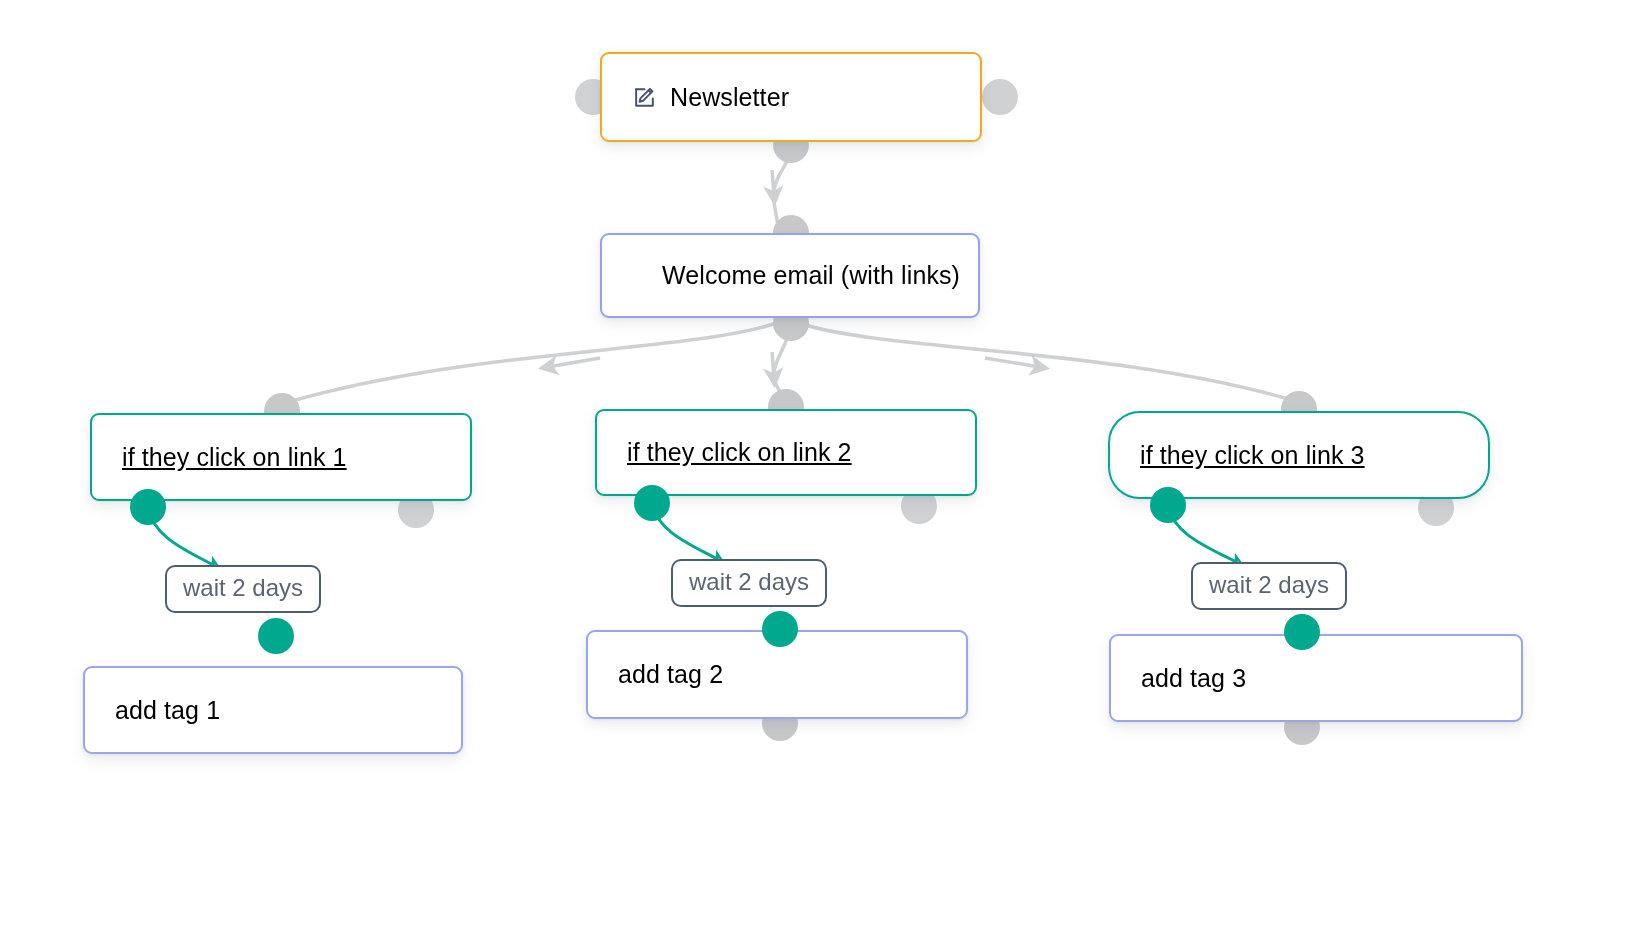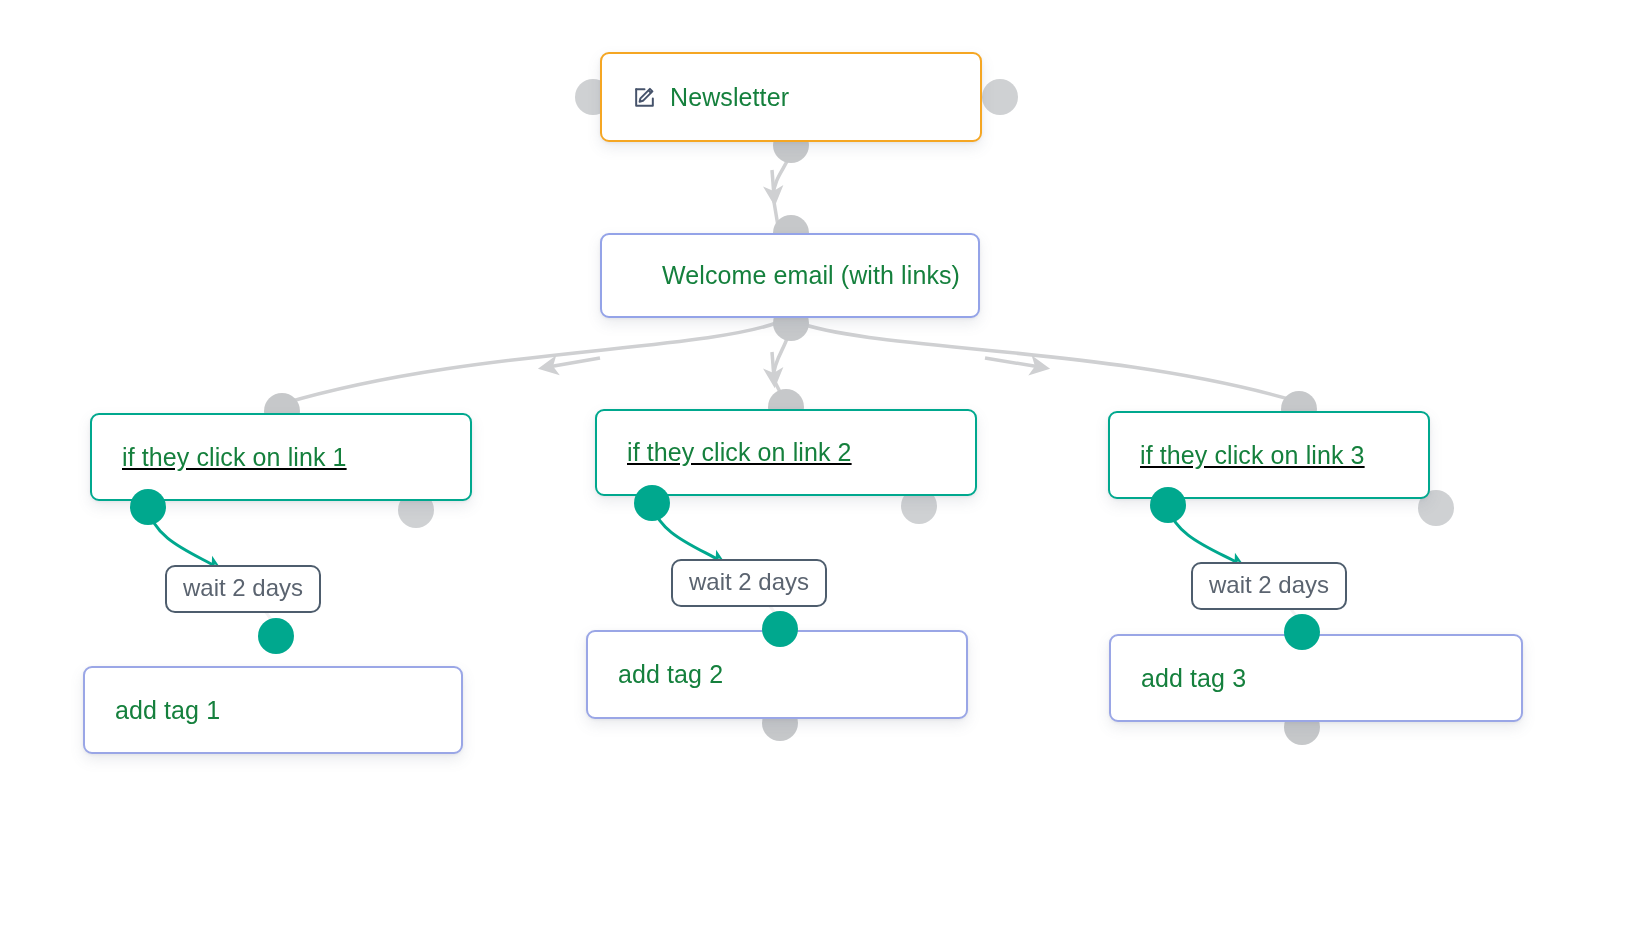--- a/index.html
+++ b/index.html
@@ -38,21 +38,21 @@
     border-radius: 9px;
     border: 2px solid #cbd2dd;
     display: flex;
     align-items: center;
     box-shadow: 0 6px 14px rgba(100,110,130,0.13),
                 0 1px 3px rgba(100,110,130,0.10);
     z-index: 5;
   }
   .node .label {
     font-size: 25px;
-    color: #15803d;
+    color: #000000;
     letter-spacing: 0.1px;
     white-space: nowrap;
     line-height: 1;
   }
   .node.with-icon .label { margin-left: 13px; }
 
   .node.trigger  { border-color: #f5a623; }
   .node.email    { border-color: #94a3e8; }
   .node.cond     { border-color: #00a88e; text-decoration: underline; }
   .node.action   { border-color: #9aa6e6; }
@@ -199,21 +199,21 @@
       <span class="label">if they click on link 1</span>
     </div>
   </div>
 
   <div class="node cond" style="left:595px; top:409px; width:382px; height:87px;">
     <div class="pad">
       <span class="label">if they click on link 2</span>
     </div>
   </div>
 
-  <div class="node cond" style="left:1108px; top:411px; width:322px; height:88px;">
+  <div class="node cond" style="left:1108px; top:411px; width:382px; height:88px;border-radius:32px;">
     <div class="pad">
       <span class="label">if they click on link 3</span>
     </div>
   </div>
 
   <div class="node action" style="left:83px; top:638px; width:380px; height:88px;margin-top:28px;">
     <div class="pad">
       <span class="label">add tag 1</span>
     </div>
   </div>

